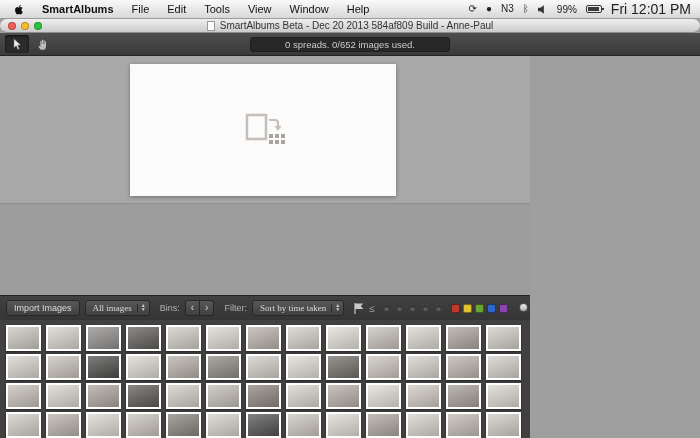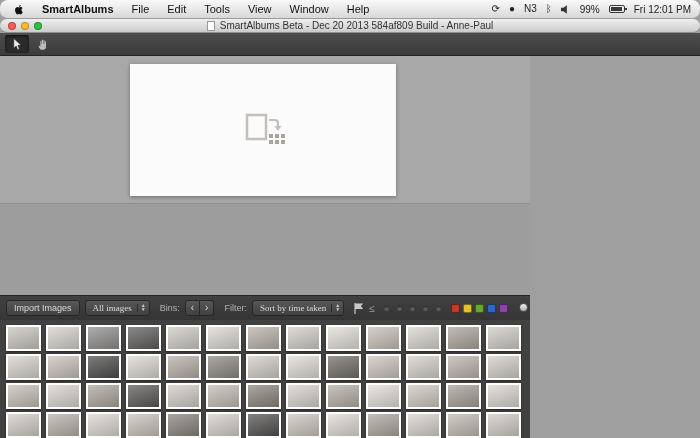--- a/index.html
+++ b/index.html
@@ -3,30 +3,30 @@
 <meta charset="utf-8">
 <style>
   * { margin:0; padding:0; box-sizing:border-box; }
   body { background:#222; font-family:"Liberation Sans", sans-serif; }
   .screen { position:relative; width:700px; height:438px; overflow:hidden; background:#9f9f9f;
             font-family:"Liberation Sans", sans-serif; }
 
   
   .menubar { position:absolute; top:0; left:0; width:700px; height:19px;
              background:linear-gradient(#f9f9f9,#d8d8d8); border-bottom:1px solid #9b9b9b;
-             display:flex; align-items:center; padding:0 6px; font-size:11px; color:#111;border-radius:8px; }
+             display:flex; align-items:center; padding:0 6px; font-size:11px; color:#111; }
   .apple { display:flex; align-items:center; padding:0 8px; }
   .app-menu { font-weight:bold; padding:0 9px; }
   .menu-item { padding:0 9px; }
   .status-right { margin-left:auto; display:flex; align-items:center; gap:9px; font-size:10px; color:#222; padding-right:3px; }
   .status-glyph { font-size:10px; line-height:10px; }
   .battery { position:relative; width:16px; height:8px; border:1px solid #3a3a3a; border-radius:2px; display:inline-block; }
   .battery::before { content:""; position:absolute; left:1px; top:1px; bottom:1px; width:11px; background:#3a3a3a; }
   .battery::after { content:""; position:absolute; right:-3px; top:2px; width:2px; height:2px; background:#3a3a3a; }
-  .clock { font-size:10px; }
+  .clock { font-size:14px; }
 
   
   .titlebar { position:absolute; top:19px; left:0; width:700px; height:14px;
               background:linear-gradient(#efefef,#cccccc); border-bottom:1px solid #8d8d8d;
               display:flex; align-items:center; justify-content:center; font-size:10px; color:#333;border-radius:7px; }
   .traffic { position:absolute; left:8px; top:3px; display:flex; gap:5px; }
   .light { width:8px; height:8px; border-radius:50%; border:1px solid rgba(0,0,0,.25); }
   .light.red { background:#f35f57; } .light.yellow { background:#fdbc2e; } .light.green { background:#2ac23f; }
   .proxy-doc { display:inline-block; width:8px; height:10px; background:#fdfdfd; border:1px solid #9a9a9a; margin-right:5px; }
   .title-text { white-space:nowrap; }
@@ -148,20 +148,21 @@
     <span class="tool selected">
       <svg width="11" height="13" viewBox="0 0 11 14">
         <path d="M1.5 0.5 L1.5 11 L4.1 8.6 L5.7 12.6 L7.6 11.8 L6 7.9 L9.4 7.9 Z" fill="#ececec" stroke="#222" stroke-width="0.6"></path>
       </svg>
     </span>
     <span class="tool">
       <svg width="13" height="13" viewBox="0 0 16 16">
         <path fill="#bdbdbd" d="M4.6 14.5c-.9-.9-2.1-2.6-2.6-4-.3-.8.5-1.4 1.1-.8l1 1V4.1c0-1 1.4-1 1.4 0v3.2h.5V2.6c0-1 1.4-1 1.4 0v4.7h.5V3.1c0-1 1.4-1 1.4 0v4.4h.5V4.6c0-.9 1.3-.9 1.3 0v6c0 2.2-1.2 3.9-3.2 3.9H4.6z"></path>
       </svg>
     </span>
+    <span class="status-pill">0 spreads. 0/652 images used.</span>
   </div>
 
   <div class="canvas-upper">
     <div class="spread">
       <svg width="46" height="34" viewBox="0 0 46 34">
         <rect x="7" y="2" width="19" height="24" fill="none" stroke="#c6bfb8" stroke-width="2.5"></rect>
         <path d="M29 7 h6 a3 3 0 0 1 3 3 v3" fill="none" stroke="#c6bfb8" stroke-width="2.2"></path>
         <path d="M34.5 13 l3.5 5 3.5 -5 z" fill="#c6bfb8"></path>
         <rect x="29" y="21" width="4" height="4" fill="#aba49d"></rect>
           <rect x="35" y="21" width="4" height="4" fill="#aba49d"></rect>

